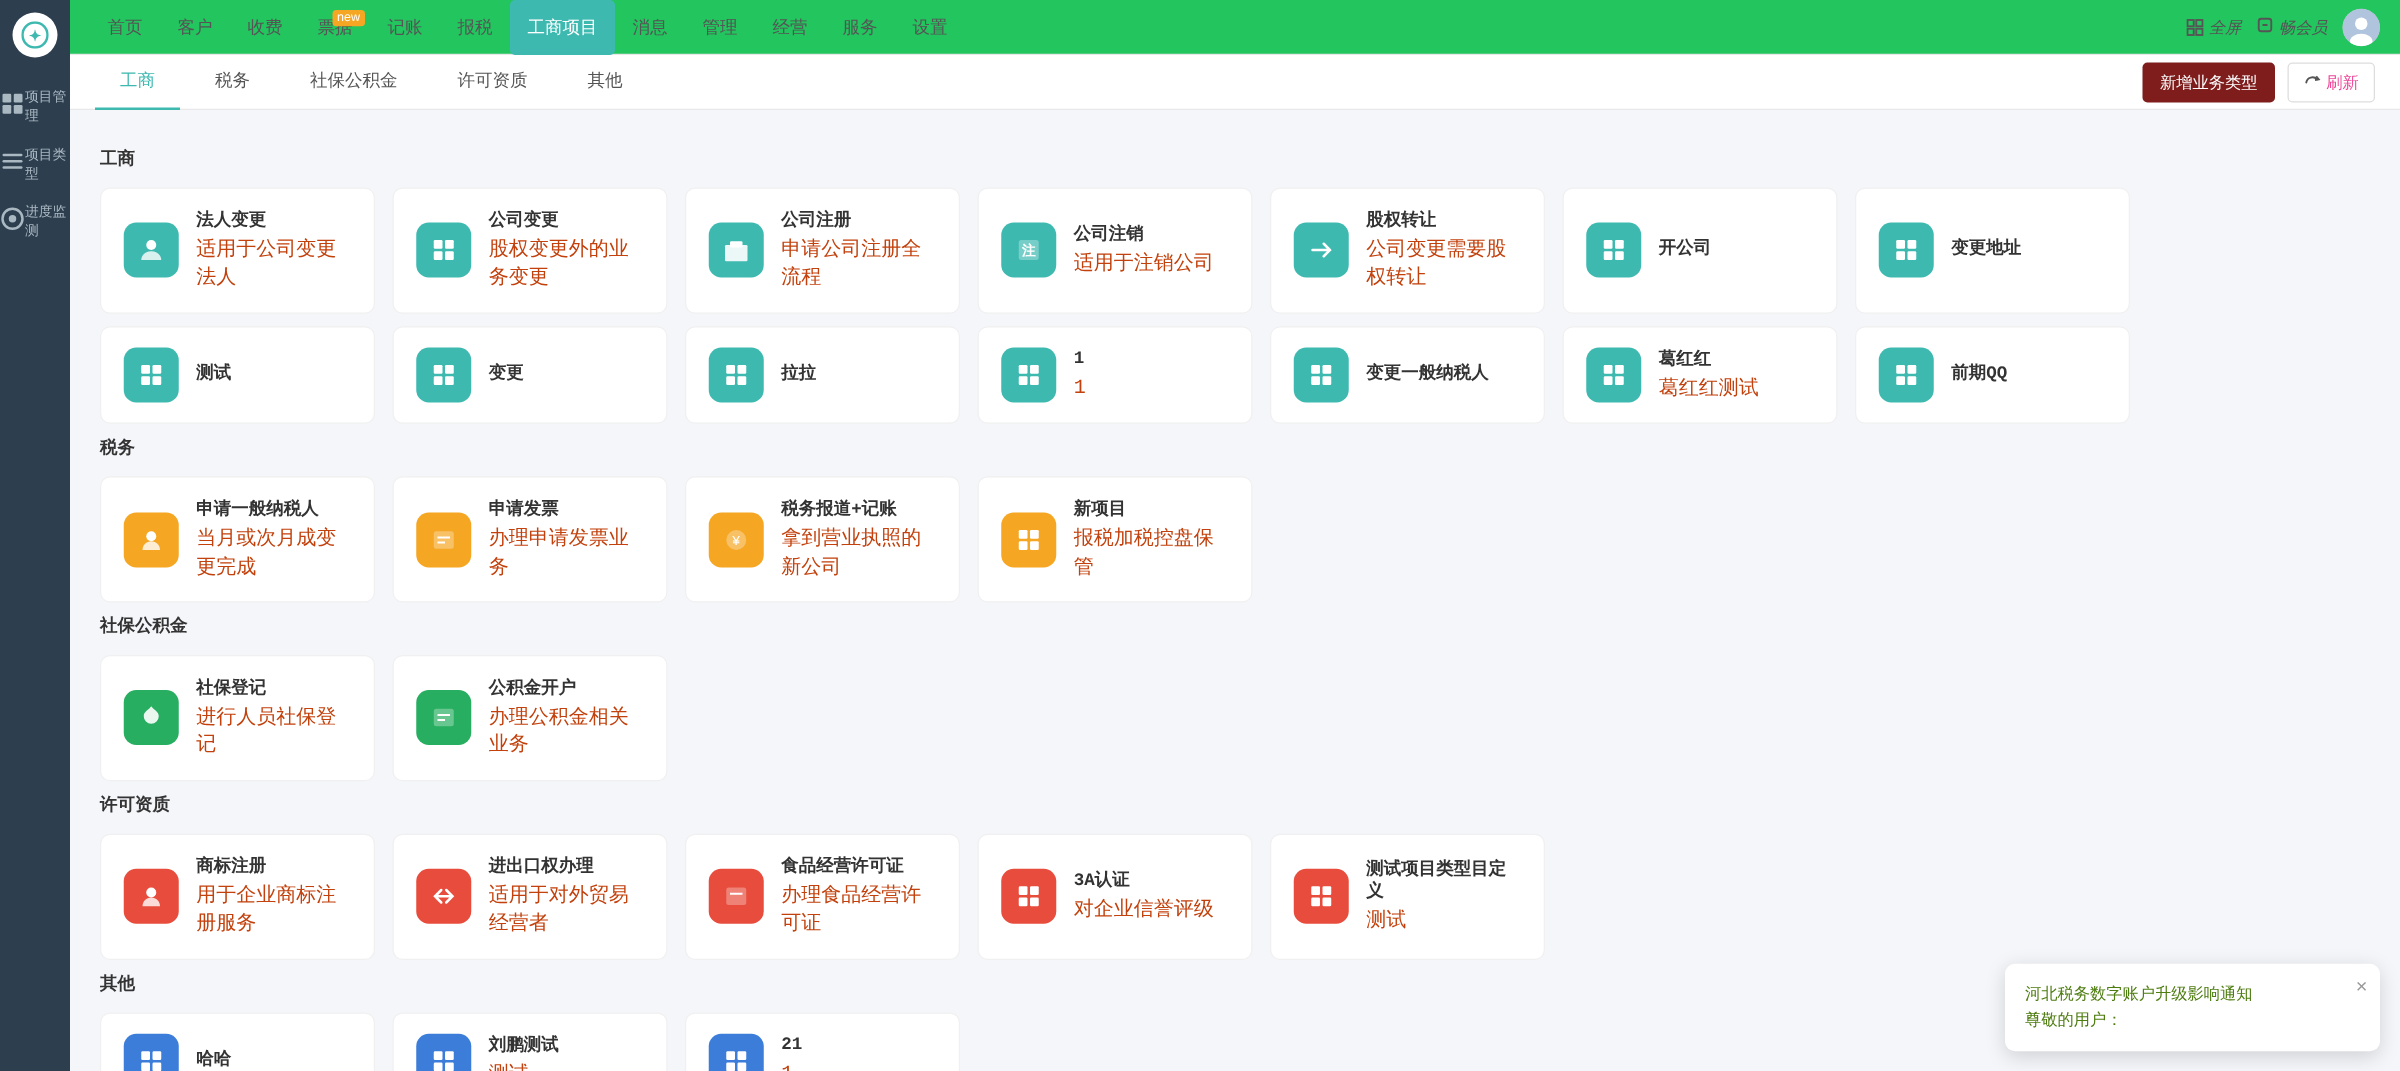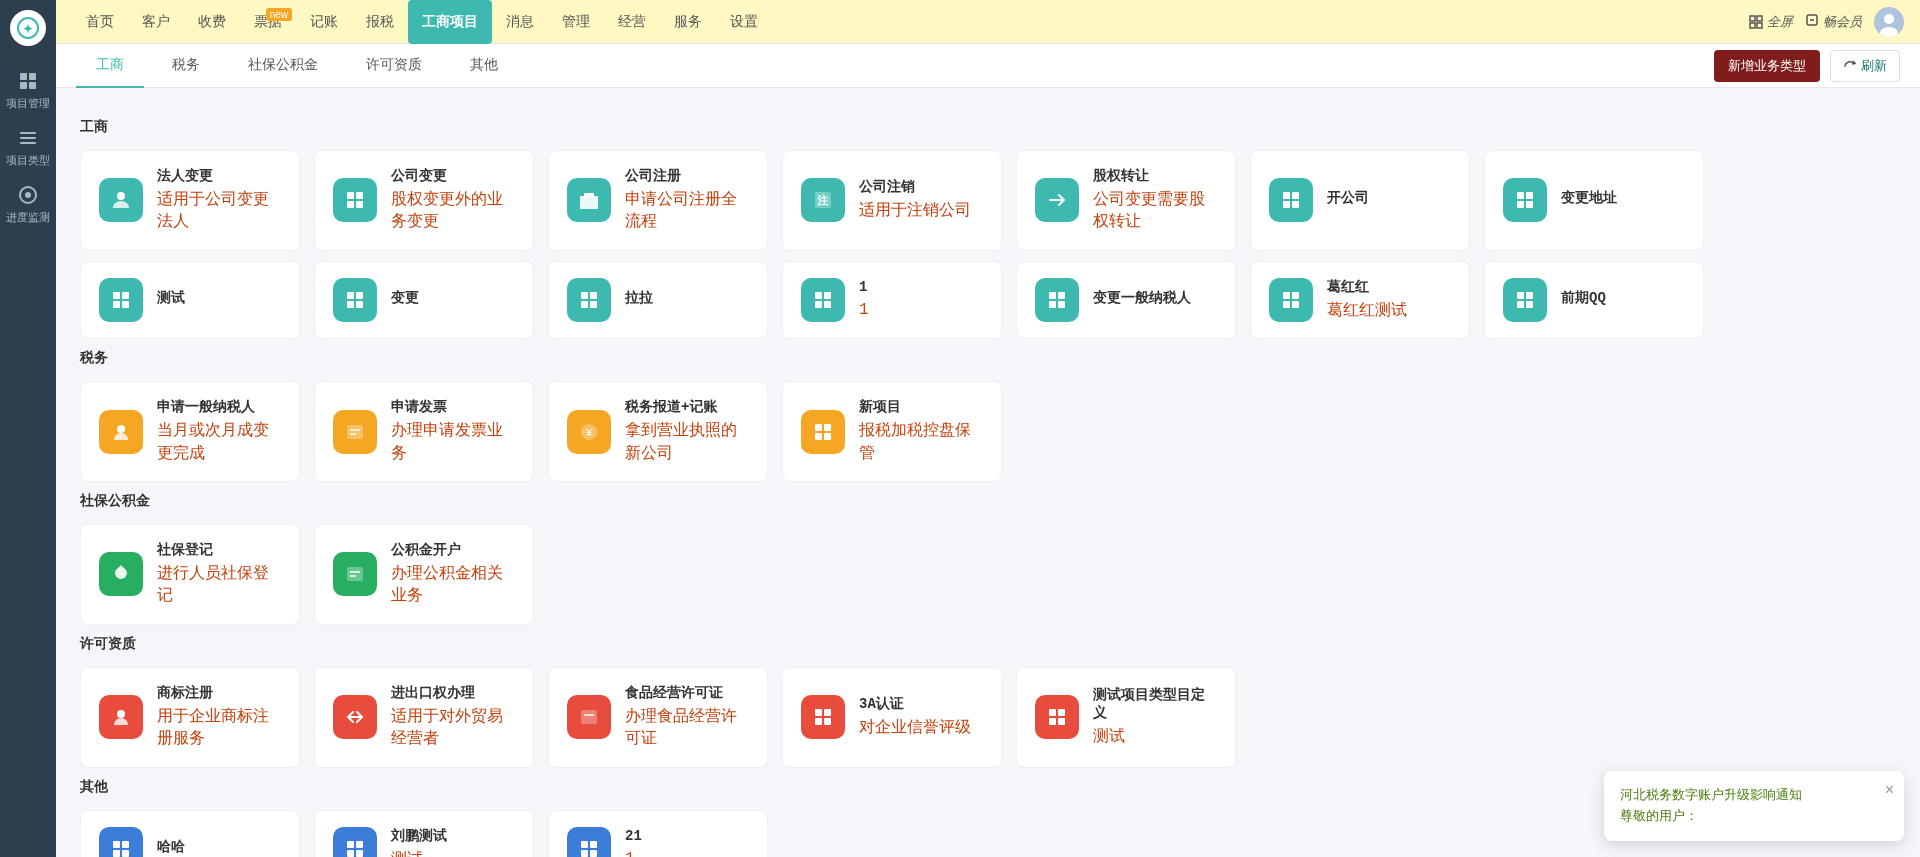--- a/index.html
+++ b/index.html
@@ -10,39 +10,39 @@
       position: fixed; left: 0; top: 0; width: 56px; height: 100vh;
       background: #2d3e4e; display: flex; flex-direction: column; align-items: center;
       padding-top: 10px; z-index: 100;
     }
     .sidebar-logo {
       width: 36px; height: 36px; border-radius: 50%; background: #fff;
       display: flex; align-items: center; justify-content: center;
       margin-bottom: 16px; color: #3db9b0; font-size: 18px; font-weight: bold;
     }
     .sidebar-item {
-      width: 100%; display: flex; flex-direction: column; align-items: center;
+      width: 100%; display: flex; flex-direction: row; align-items: center;
       padding: 8px 0; cursor: pointer; color: #aab8c2; font-size: 11px;
     }
     .sidebar-item .s-icon {
       width: 22px; height: 22px; margin-bottom: 4px; display: flex; align-items: center; justify-content: center;
     }
     .sidebar-item .s-label { font-size: 11px; }
 
     
     .topnav {
       position: fixed; left: 56px; top: 0; right: 0; height: 44px;
-      background: #fef9c3; display: flex; align-items: center; padding: 0 16px;
+      background: #22c55e; display: flex; align-items: center; padding: 0 16px;
       border-bottom: 1px solid #e8e8e8; z-index: 99;
     }
     .topnav-item {
       padding: 0 14px; height: 44px; display: flex; align-items: center;
       cursor: pointer; color: #555; font-size: 14px; position: relative;
     }
-    .topnav-item.active { color: #3db9b0; background: #3db9b0; color: #fff; border-radius: 4px; font-weight: bold; }
+    .topnav-item.active { color: #3db9b0; background: #3db9b0; color: #fff; border-radius: 4px; }
     .topnav-badge {
       position: absolute; top: 8px; right: 4px;
       background: #f5a623; color: #fff; font-size: 10px; padding: 1px 4px;
       border-radius: 3px; font-weight: normal;
     }
     .topnav-right {
       margin-left: auto; display: flex; align-items: center; gap: 12px; color: #555; font-style: italic;
     }
     .topnav-right span { cursor: pointer; font-size: 13px; }
     .avatar {
@@ -69,21 +69,21 @@
     }
     .subtab.active { color: #3db9b0; border-bottom: 2px solid #3db9b0; }
     .subtabs-right {
       margin-left: auto; display: flex; gap: 10px;
     }
     .btn-new-type {
       background: #7f1d1d; color: #fff; border: none; border-radius: 4px;
       padding: 6px 14px; cursor: pointer; font-size: 13px;
     }
     .btn-refresh {
-      background: #fff; color: #0f766e; border: 1px solid #ddd; border-radius: 4px;
+      background: #fff; color: #ec4899; border: 1px solid #ddd; border-radius: 4px;
       padding: 6px 12px; cursor: pointer; font-size: 13px; display: flex; align-items: center; gap: 4px;
     }
 
     
     .content {
       padding: 20px 24px;
     }
     .section-title {
       font-size: 14px; font-weight: bold; color: #333; margin-bottom: 14px; margin-top: 10px;
     }

